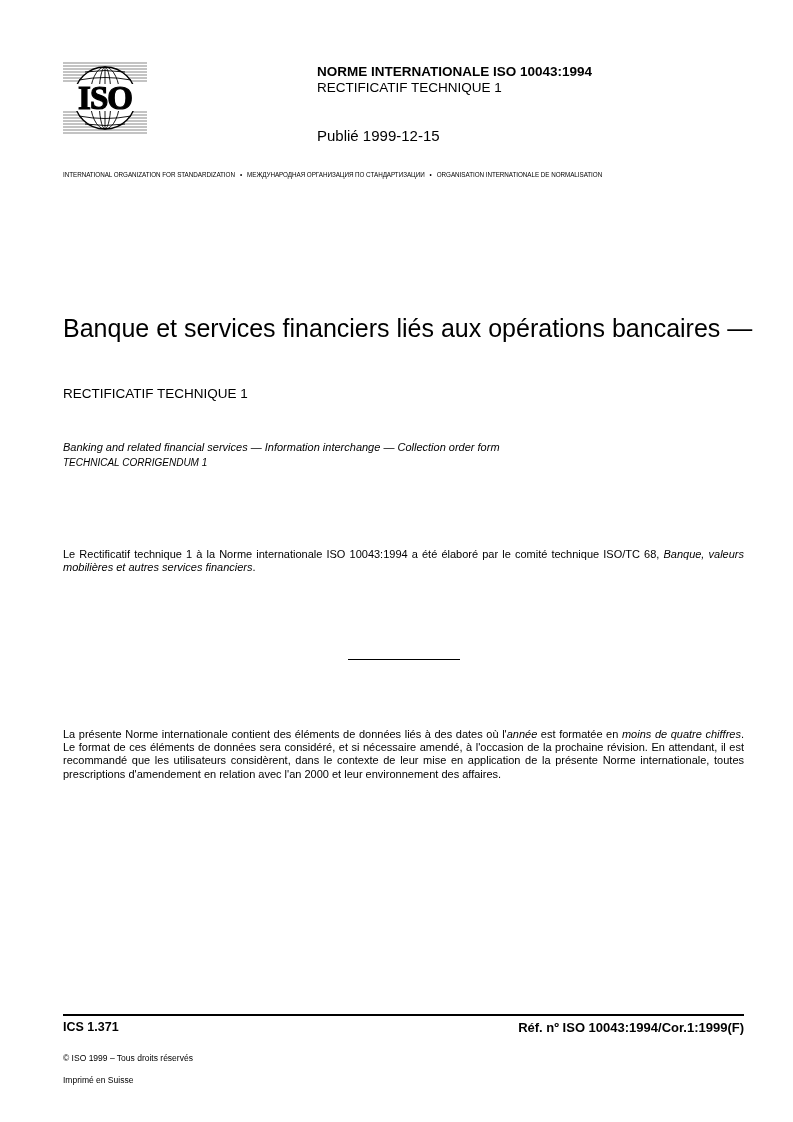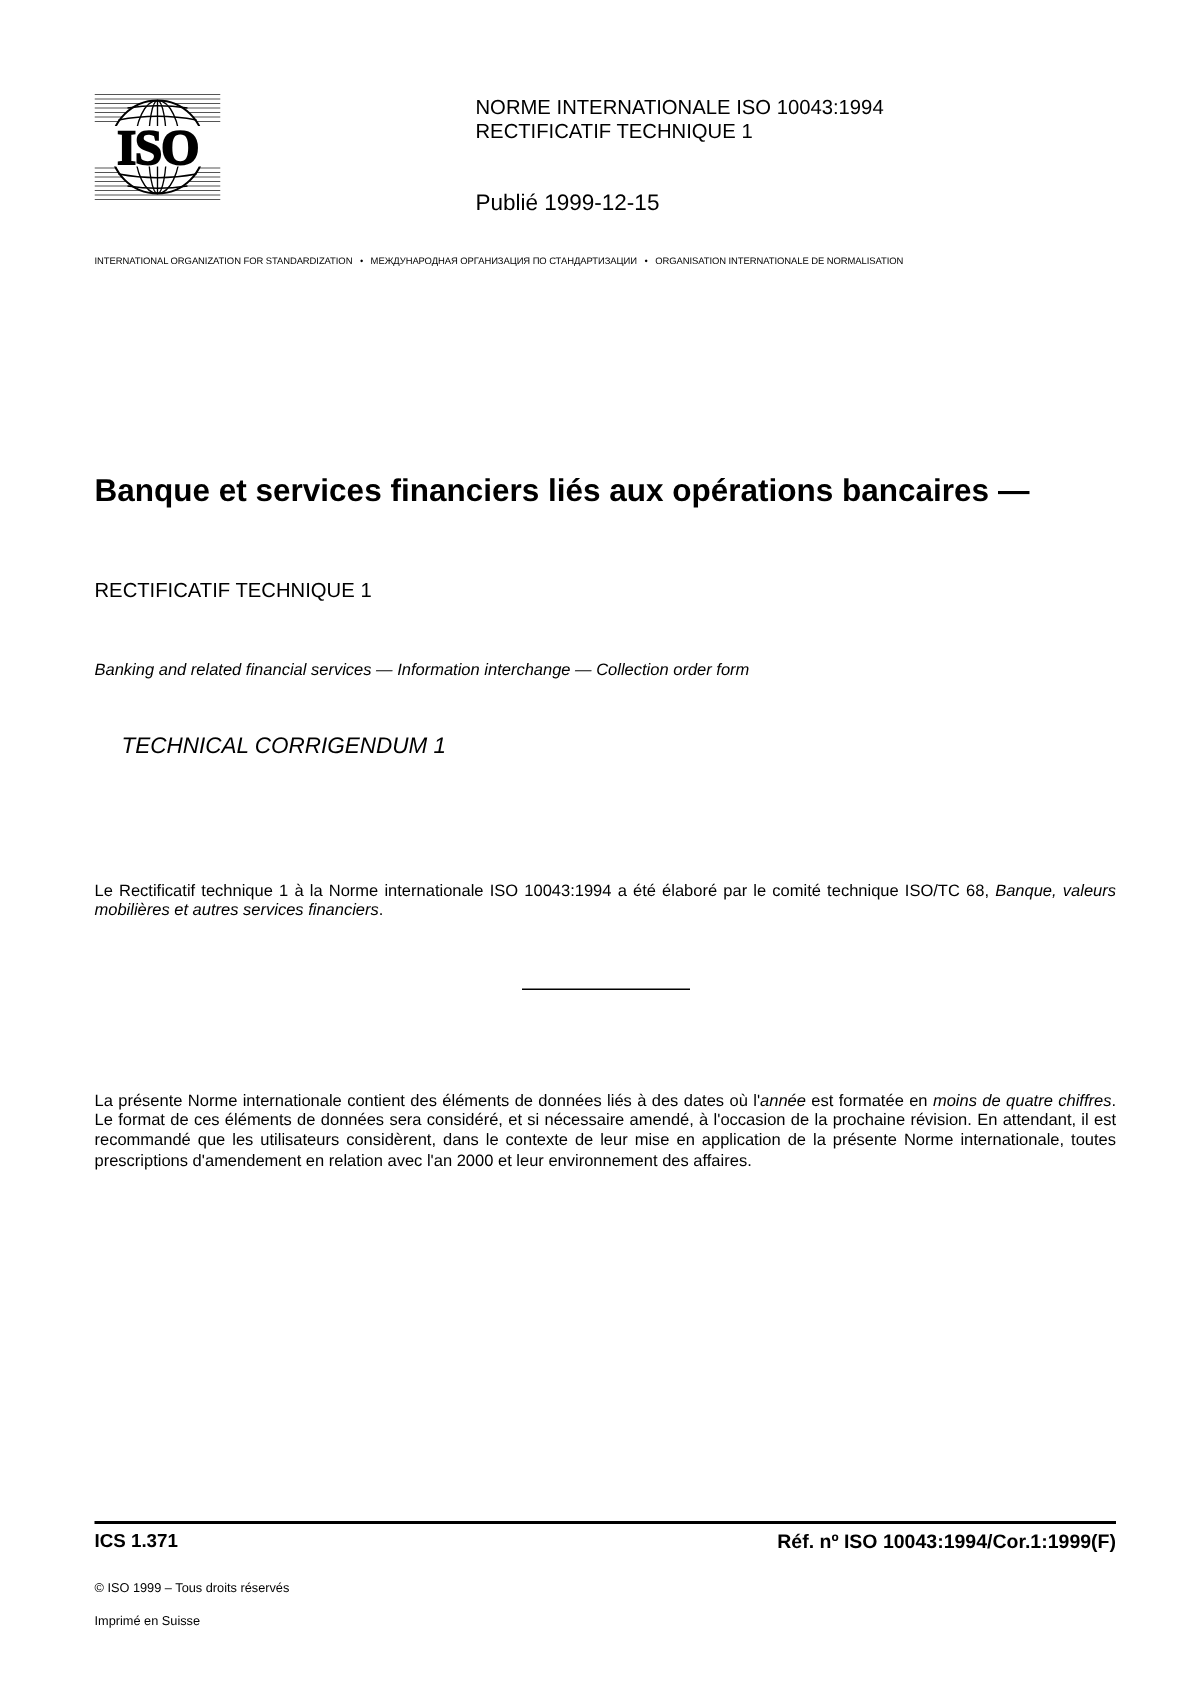--- a/index.html
+++ b/index.html
@@ -6,41 +6,41 @@
     body {
       width: 793px; height: 1122px; position: relative; overflow: hidden;
       font-family: "Liberation Sans", sans-serif; color: #000;
     }
     .abs { position: absolute; }
 
     
     #logo { left: 63px; top: 60px; width: 84px; height: 76px; }
 
     
-    .hdr-title { left: 317px; top: 64px; font-size: 13.5px; font-weight: normal; line-height: 16px; }
+    .hdr-title { left: 317px; top: 64px; font-size: 13.5px; font-weight: bold; line-height: 16px; }
     .hdr-sub { left: 317px; top: 80px; font-size: 13.5px; line-height: 16px; }
     .hdr-pub { left: 317px; top: 129px; font-size: 15px; line-height: 14px; }
 
     .org-line {
       left: 63px; top: 170px; width: 690px; font-size: 6.3px; line-height: 9px; white-space: nowrap;
       letter-spacing: -0.05px;
     }
     .org-line .bullet { margin: 0 5px; }
 
     
-    .main-title { left: 63px; top: 317px; width: 700px; font-size: 21px; font-weight: bold; line-height: 22px; }
+    .main-title { left: 63px; top: 317px; width: 700px; font-size: 25px; font-weight: normal; line-height: 22px; }
     .main-sub { left: 63px; top: 386px; font-size: 13.5px; line-height: 16px; }
 
     .en-title { left: 63px; top: 440px; font-size: 11px; font-style: italic; line-height: 14px; }
-    .en-sub { left: 63px; top: 492px; font-size: 15px; font-style: italic; line-height: 12px; margin-left: 18px; }
+    .en-sub { left: 63px; top: 457px; font-size: 10px; font-style: italic; line-height: 12px; }
 
     .para {
       left: 63px; width: 681px; font-size: 11px; line-height: 13.2px; text-align: justify;
     }
-    .p1 { top: 548px; margin-top: 40px; }
+    .p1 { top: 548px; }
     .p2 { top: 728px; }
 
     .sep { left: 348px; top: 659px; width: 112px; height: 0; border-top: 1px solid #000; }
 
     
     .footer-rule { left: 63px; top: 1014px; width: 681px; height: 0; border-top: 2px solid #000; }
     .ics { left: 63px; top: 1020px; font-size: 12.5px; font-weight: bold; line-height: 15px; }
     .ref { right: 49px; top: 1020px; font-size: 13px; font-weight: bold; line-height: 15px; }
     .copy { left: 63px; top: 1053px; font-size: 8.5px; line-height: 11px; }
     .printed { left: 63px; top: 1075px; font-size: 8.5px; line-height: 11px; text-align: center; }

